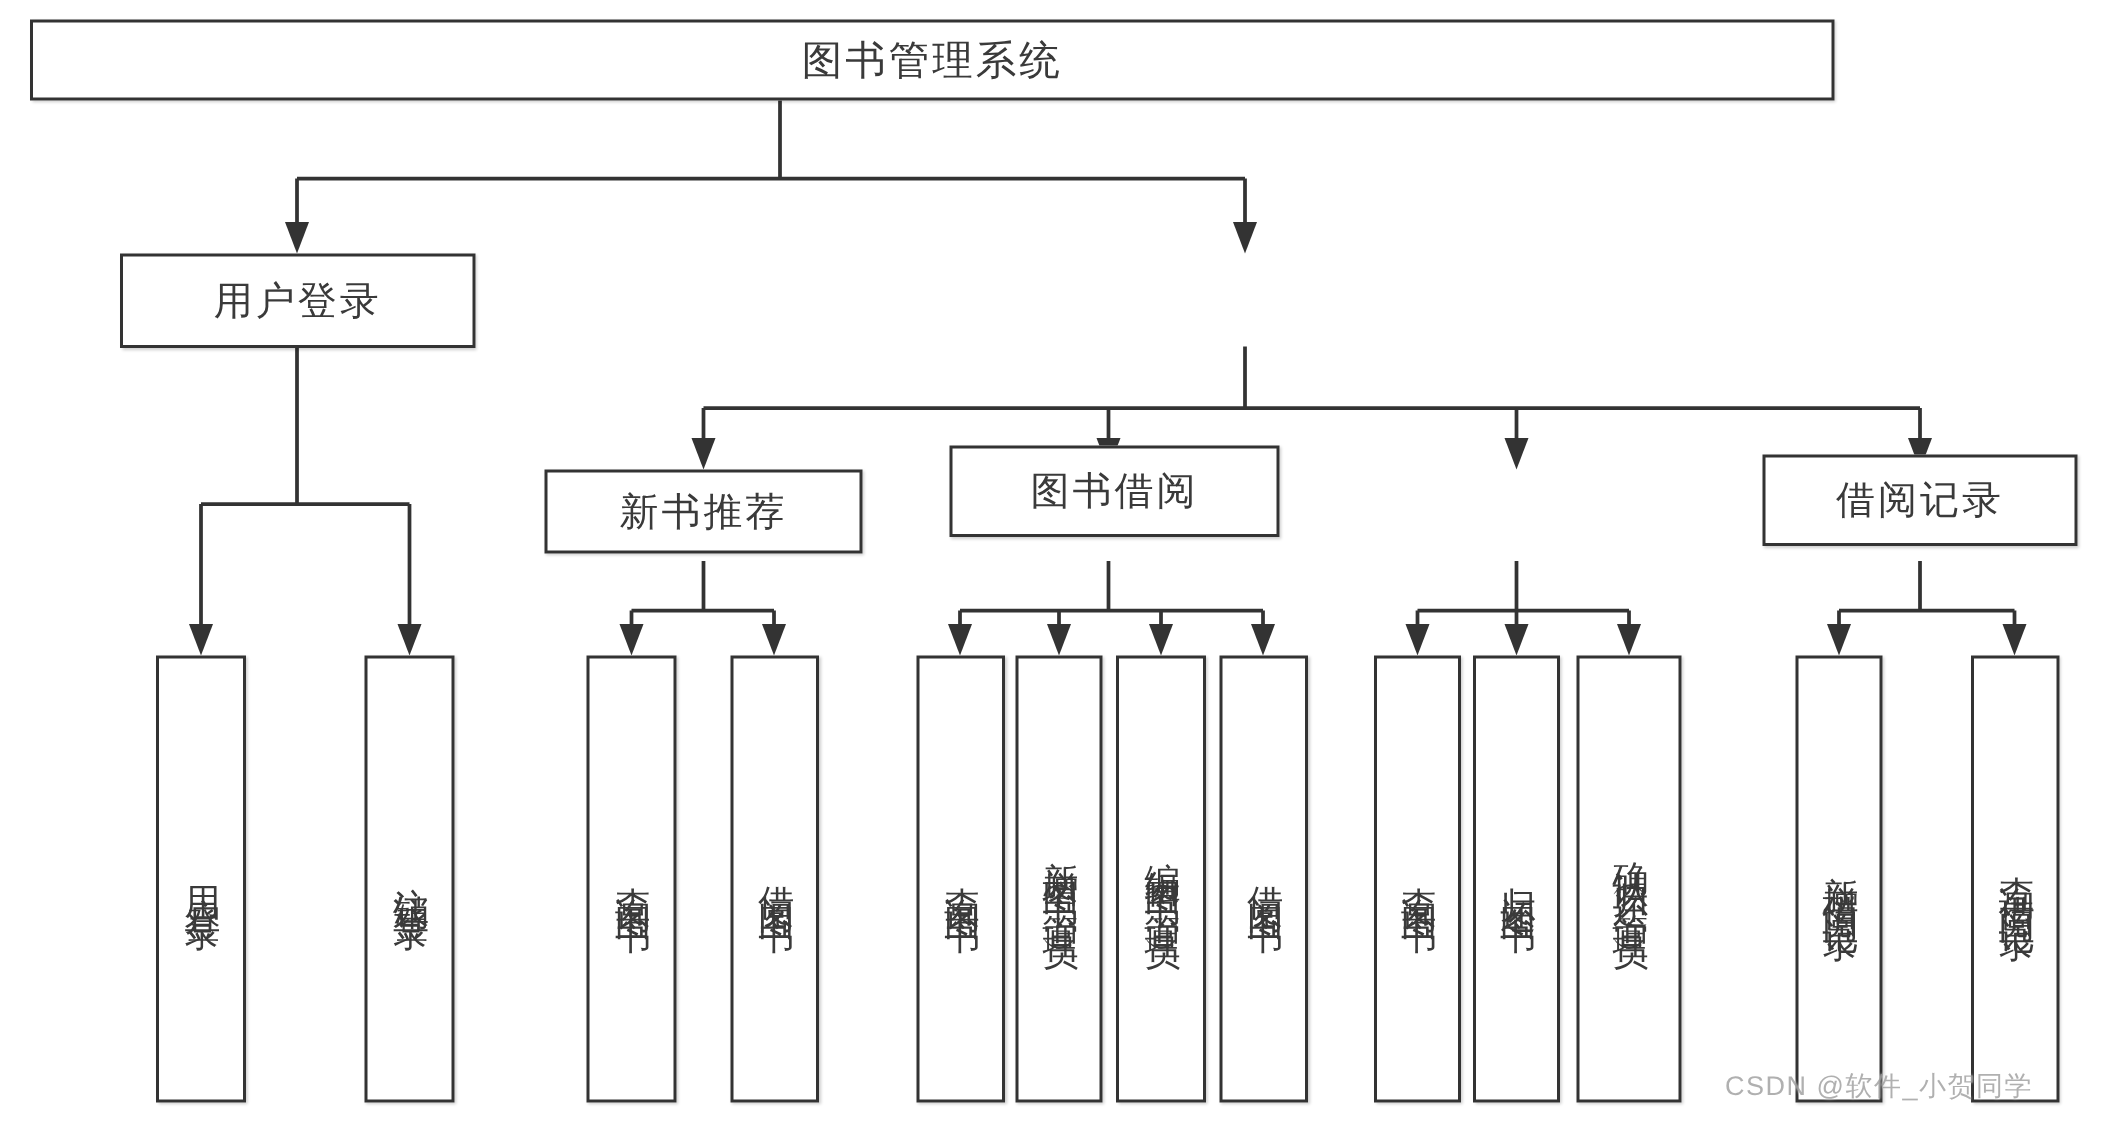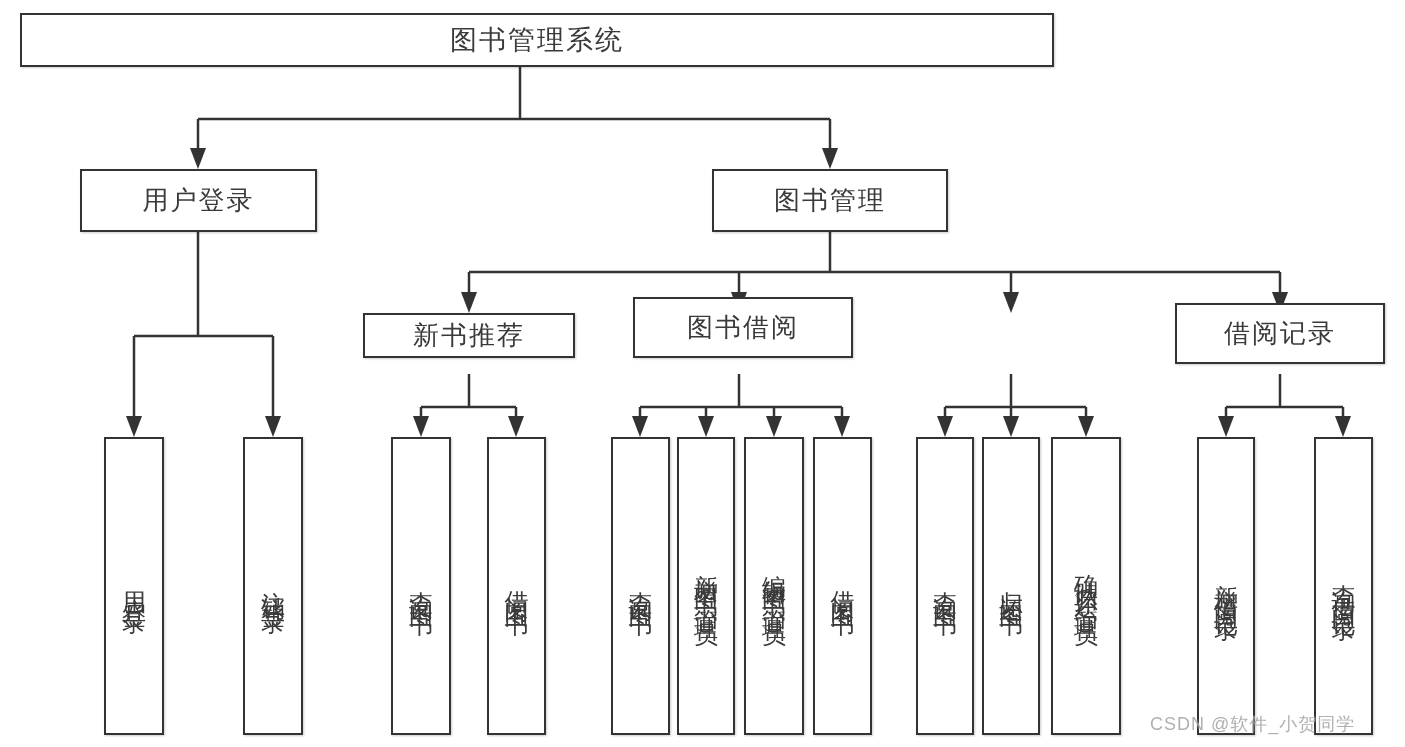--- a/index.html
+++ b/index.html
@@ -128,32 +128,29 @@
       <polygon points="766,416 782,416 774,437"></polygon>
       <polygon points="834,416 850,416 842,437"></polygon>
       <polygon points="937,416 953,416 945,437"></polygon>
       <polygon points="1003,416 1019,416 1011,437"></polygon>
       <polygon points="1078,416 1094,416 1086,437"></polygon>
       <polygon points="1218,416 1234,416 1226,437"></polygon>
       <polygon points="1335,416 1351,416 1343,437"></polygon>
     </g>
   </svg>
 
-  <div class="box" style="left:20px; top:13px; width:1034px; height:54px;">
+  <div class="box" style="left:20px; top:13px; width:1203px; height:54px;">
     <span class="h-label root-label">图书管理系统</span>
   </div>
 
   <div class="box" style="left:80px; top:169px; width:237px; height:63px;">
     <span class="h-label">用户登录</span>
   </div>
-  <div class="box" style="left:712px; top:169px; width:236px; height:63px;">
-    <span class="h-label">图书管理</span>
-  </div>
-
-  <div class="box" style="left:363px; top:313px; width:212px; height:45px;">
+
+  <div class="box" style="left:363px; top:313px; width:212px; height:56px;">
     <span class="h-label">新书推荐</span>
   </div>
   <div class="box" style="left:633px; top:297px; width:220px; height:61px;">
     <span class="h-label">图书借阅</span>
   </div>
   <div class="box" style="left:1175px; top:303px; width:210px; height:61px;">
     <span class="h-label">借阅记录</span>
   </div>
 
   <div class="box" style="left:104px; top:437px; width:60px; height:298px;">

